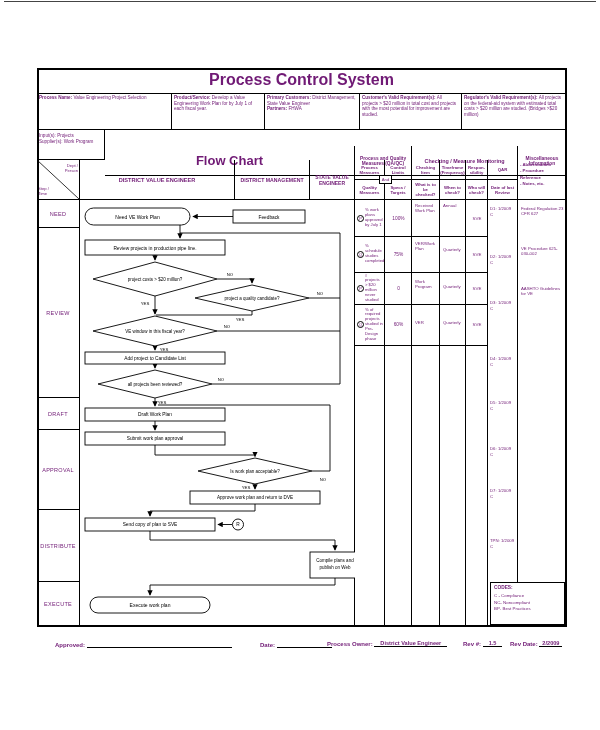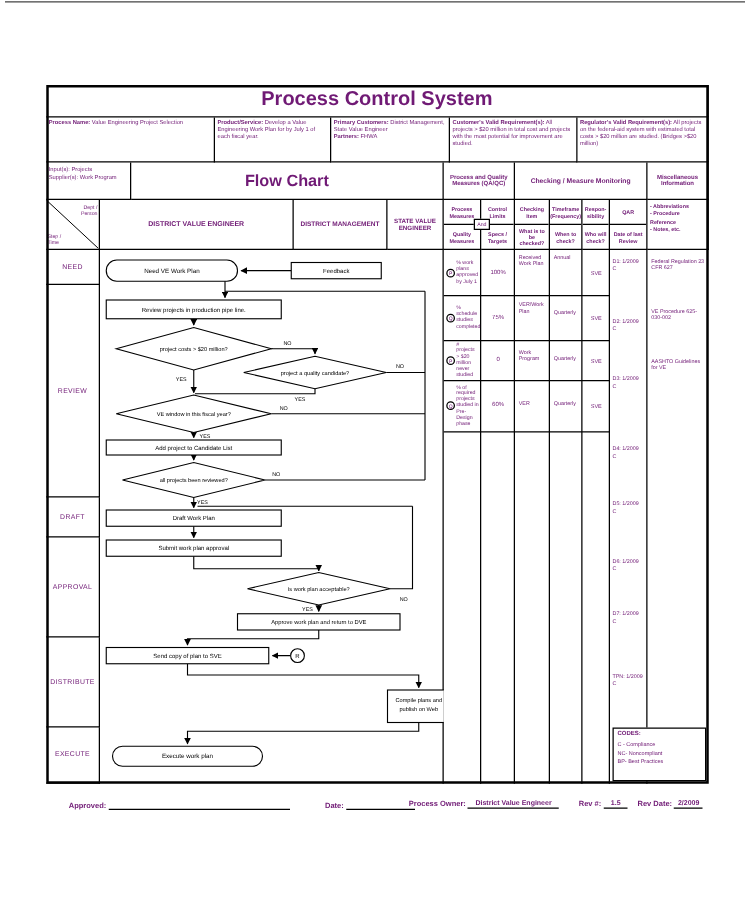--- a/index.html
+++ b/index.html
@@ -4,21 +4,21 @@
 <style>
   html,body{margin:0;padding:0;background:#fff;}
   .page{position:relative;width:600px;height:730px;background:#fff;overflow:hidden;
         font-family:"Liberation Sans","DejaVu Sans",sans-serif;color:#701a75;padding-left:36px;}
   .abs{position:absolute;box-sizing:border-box;}
   .cell{border-right:1px solid #000;border-bottom:1px solid #000;overflow:hidden;}
   .frame{border:2px solid #000;pointer-events:none;z-index:5;}
   .title{font-weight:bold;font-size:16px;text-align:center;padding-top:3px;}
   .hsmall{font-size:4.6px;line-height:1.25;padding:1px 2px;}
   .lbl{font-weight:bold;}
-  .grouphead{font-weight:bold;text-align:center;display:flex;align-items:center;justify-content:center;}
+  .grouphead{font-weight:bold;text-align:center;display:flex;align-items:center;justify-content:center;margin-top:16px;}
   .fc-title{font-weight:bold;font-size:13px;}
   .split{display:flex;flex-direction:column;text-align:center;font-size:4.3px;font-weight:bold;}
   .split .top{flex:1;border-bottom:1px solid #000;display:flex;align-items:center;justify-content:center;padding:0 1px;}
   .split .bot{flex:1;display:flex;align-items:center;justify-content:center;padding:0 1px;}
   .lane{display:flex;align-items:center;justify-content:center;font-weight:bold;text-align:center;}
   .steplbl{display:flex;align-items:center;justify-content:center;font-size:5.5px;letter-spacing:.3px;}
   .mrowline{border-top:1px solid #000;height:0;}
   .mcell{display:flex;align-items:center;gap:1px;padding:1px;}
   .mcircle{flex:0 0 auto;width:7px;height:7px;border:1px solid #000;border-radius:50%;
            font-size:4px;line-height:6px;text-align:center;box-sizing:border-box;}

